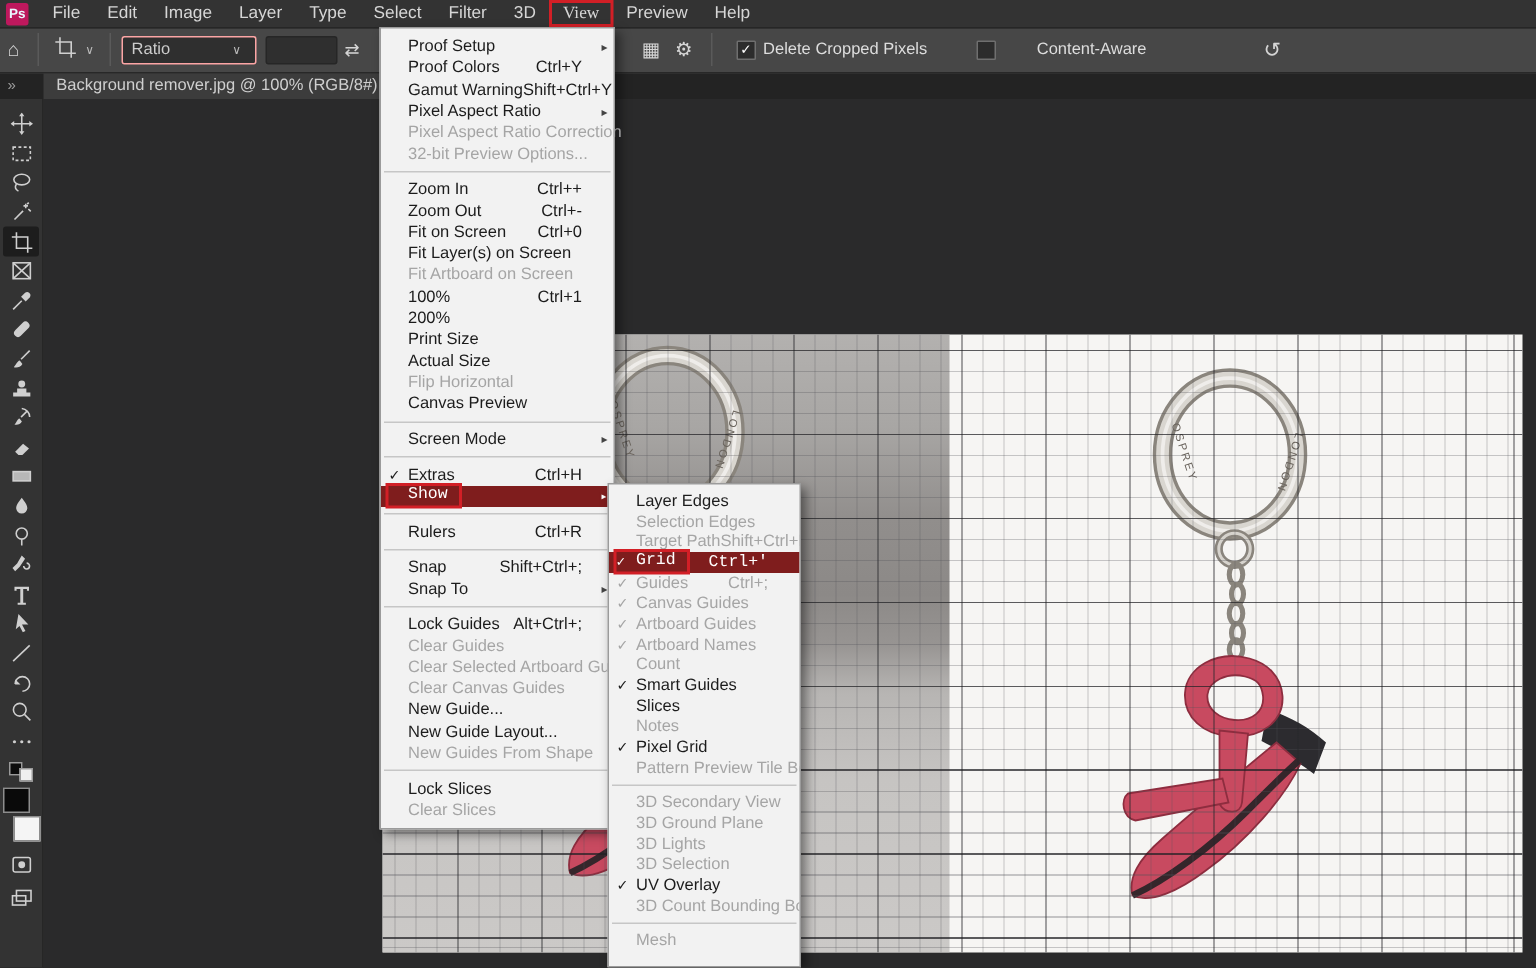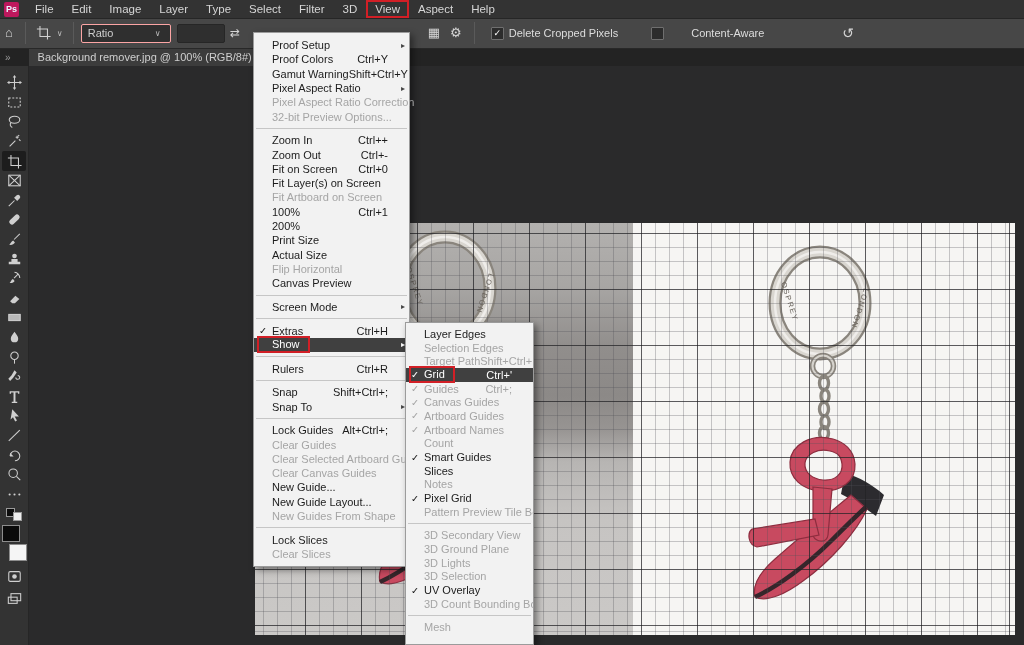--- a/index.html
+++ b/index.html
@@ -6,21 +6,21 @@
   body{width:1024px;height:645px;position:relative;overflow:hidden;
        background:#2a2a2b;font-family:"Liberation Sans",sans-serif;
        -webkit-font-smoothing:antialiased;}
 
   
   #menubar{position:absolute;top:0;left:0;right:0;height:18px;background:#333333;
            display:flex;align-items:center;z-index:50;border-bottom:1px solid #262626;}
   #ps-logo{width:15px;height:15px;background:#be185d;color:#eaf6ff;font-size:9px;font-weight:bold;
            display:flex;align-items:center;justify-content:center;border-radius:2px;margin:0 7px 0 4px;}
   .mb-item{color:#d6d6d6;font-size:11.5px;padding:0 9px;height:18px;line-height:18px;white-space:nowrap;}
-  .mb-item.boxed{outline:2px solid #d21f26;outline-offset:-2px;}
+  .mb-item.boxed{outline:2px solid #d21f26;outline-offset:-2px;font-family:Liberation Serif, serif;}
 
   
   #optionsbar{position:absolute;top:18px;left:0;right:0;height:30px;background:#474747;
               display:flex;align-items:center;font-size:11px;color:#dddddd;z-index:40;
               border-bottom:1px solid #282828;}
   .ob-sep{width:1px;height:22px;background:#5a5a5a;margin:0 7px;flex:none;}
   .ob-icon{color:#d5d5d5;font-size:13px;padding:0 5px;line-height:28px;}
   .ob-caret{color:#bbbbbb;font-size:8px;padding:0 3px;}
   .ob-select{background:#2f2f2f;border:1px solid #fca5a5;height:17px;width:76px;display:flex;
              align-items:center;justify-content:space-between;padding:0 6px;color:#cccccc;border-radius:2px;}
@@ -64,53 +64,53 @@
     background-image:
       repeating-linear-gradient(90deg, rgba(25,25,28,.62) 0 1px, transparent 1px 56px),
       repeating-linear-gradient(0deg,  rgba(25,25,28,.62) 0 1px, transparent 1px 56px),
       repeating-linear-gradient(90deg, rgba(80,80,86,.30) 0 1px, transparent 1px 14px),
       repeating-linear-gradient(0deg,  rgba(80,80,86,.30) 0 1px, transparent 1px 14px);
     background-position:-6px -9px;}
 
   
   .menu-panel{position:absolute;background:#f2f2f2;border:1px solid #9b9b9b;
               box-shadow:3px 3px 7px rgba(0,0,0,.45);z-index:60;box-sizing:border-box;}
-  #view-menu{left:253px;top:32px;width:157px;padding:5px 0;}
+  #view-menu{left:253px;top:18px;width:157px;padding:5px 0;}
   #show-submenu{left:405px;top:322px;width:129px;bottom:0;overflow:hidden;padding:4px 0;}
   .mi{display:flex;align-items:center;padding:0 4px 0 5px;font-size:11px;color:#1c1c1c;white-space:nowrap;}
   #view-menu .mi{height:14.3px;}
   #show-submenu .mi{height:13.7px;}
   .mi .chk{width:13px;flex:none;font-size:9.5px;}
   .mi .grp{display:inline-flex;align-items:center;}
   .mi .sc{margin-left:auto;padding-right:9px;}
   .mi .ar{width:8px;flex:none;font-size:8px;color:#444444;text-align:right;}
   .mi.dis{color:#a5a5a5;}
   .mi.dis .ar{color:#a5a5a5;}
-  .mi.sel{background:#404040;color:#ffffff;}
+  .mi.sel{background:#7f1d1d;color:#ffffff;font-family:Liberation Mono, monospace;}
   .mi.sel .ar{color:#ffffff;}
   .grp.redbox{outline:2px solid #d21f26;outline-offset:0;padding-right:8px;padding-bottom:1px;}
   .sep{height:1px;background:#c6c6c6;margin:4.2px 2px;}
   #show-submenu .sep{margin:4.4px 2px;}
 </style>
 </head>
 <body>
 
 <div id="menubar">
   <div id="ps-logo">Ps</div>
 
 <div class="mb-item">File</div>
     <div class="mb-item">Edit</div>
     <div class="mb-item">Image</div>
     <div class="mb-item">Layer</div>
     <div class="mb-item">Type</div>
     <div class="mb-item">Select</div>
     <div class="mb-item">Filter</div>
     <div class="mb-item">3D</div>
     <div class="mb-item boxed">View</div>
-    <div class="mb-item">Aspect</div>
+    <div class="mb-item">Preview</div>
     <div class="mb-item">Help</div>
   </div>
 
 <div id="optionsbar">
   <span class="ob-icon">⌂</span>
   <div class="ob-sep"></div>
   <span class="tool-glyph" style="padding:0 3px;">
     <svg viewBox="0 0 17 17">
         <path d="M4.5 1v12h12M1 4.5h12v12"></path>
       </svg>

